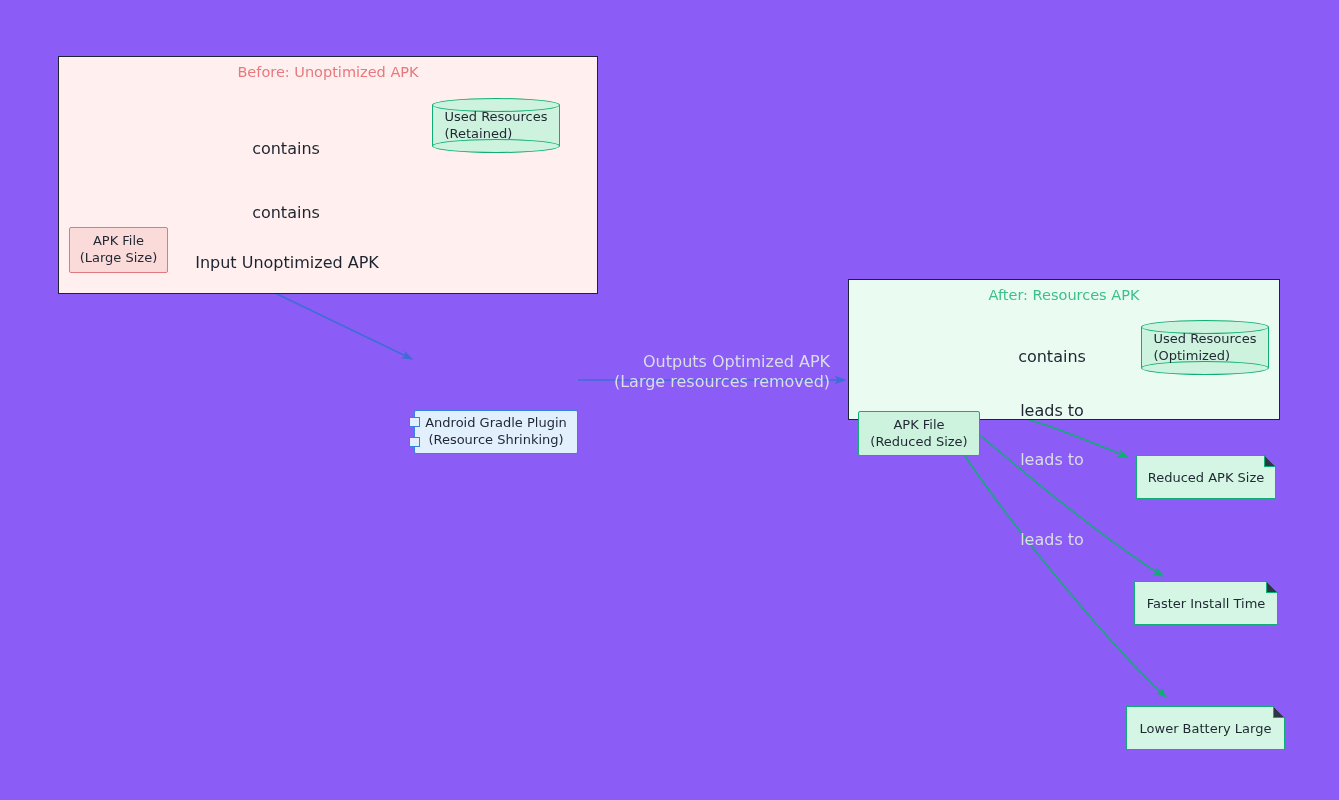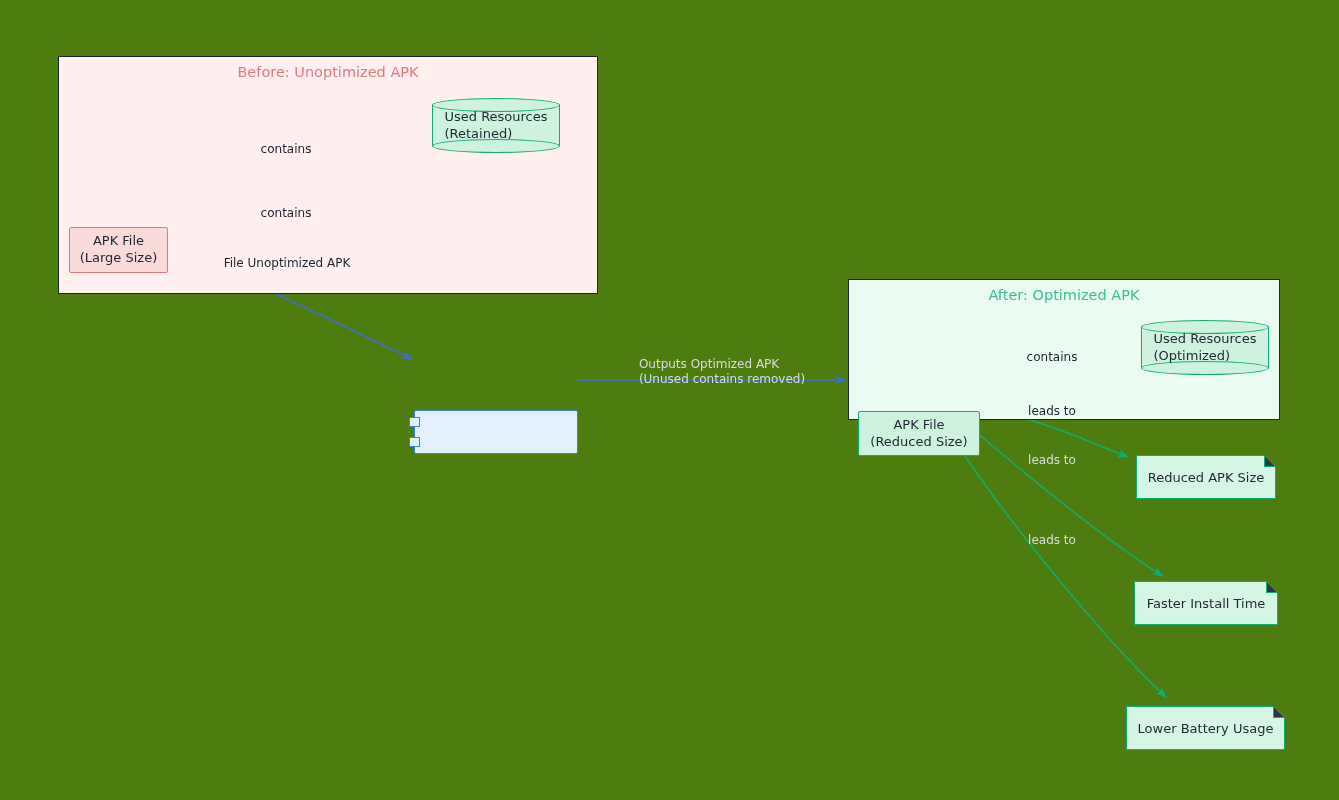--- a/index.html
+++ b/index.html
@@ -4,21 +4,21 @@
 <style>
   html, body {
     margin: 0;
     padding: 0;
     background: #2c3647;
   }
   #stage {
     position: relative;
     width: 1339px;
     height: 800px;
-    background: #4d7c0f;
+    background: #8b5cf6;
     overflow: hidden;
     font-family: "DejaVu Sans", "Liberation Sans", sans-serif;
   }
   #edges {
     position: absolute;
     left: 0; top: 0;
     width: 1339px;
     height: 800px;
     pointer-events: none;
   }
@@ -172,25 +172,25 @@
     justify-content: center;
     text-align: center;
     font-size: 13px;
     color: #1f2733;
     white-space: pre;
   }
 
   
   .edge-label {
     position: absolute;
-    font-size: 12px;
+    font-size: 16px;
     line-height: 1.25;
     color: #1d2430;
     white-space: pre;
-    text-align: left;
+    text-align: right;
     transform: translate(-50%, -50%);
     z-index: 4;
   }
   .edge-label.on-dark { color: #d8dde6; }
 </style>
 </head>
 <body>
 
 <div id="stage">
 
@@ -219,40 +219,42 @@
     <path d="M953,412 C1020,470 1105,540 1163,576" fill="none" stroke="#0fae74" stroke-width="1.5" marker-end="url(#arrow-green)"></path>
 
     <path d="M937,412 C995,510 1110,645 1166,697" fill="none" stroke="#0fae74" stroke-width="1.5" marker-end="url(#arrow-green)"></path>
   </svg>
 
   <div class="subgraph" id="sg-before">
     <div class="subgraph-title">Before: Unoptimized APK</div>
   </div>
 
   <div class="subgraph" id="sg-after">
-    <div class="subgraph-title">After: Optimized APK</div>
+    <div class="subgraph-title">After: Resources APK</div>
   </div>
 
   <div class="node rect red" style="left:69px; top:183px; width:99px; height:46px;">
     <span>APK File
 (Large Size)</span>
   </div>
 
   <div class="cyl green" style="left:432px; top:98px; width:128px; height:55px;">
     <div class="body"></div>
     <div class="cap bot"></div>
     <div class="cap top"></div>
     <div class="label">Used Resources
 (Retained)</div>
   </div>
 
 
   <div class="node rect blue subroutine" style="left:414px; top:366px; width:164px; height:44px;">
     <span class="bar top"></span>
     <span class="bar bottom"></span>
+    <span>Android Gradle Plugin
+(Resource Shrinking)</span>
   </div>
 
   <div class="node rect green" style="left:858px; top:367px; width:122px; height:45px;">
     <span>APK File
 (Reduced Size)</span>
   </div>
 
   <div class="cyl green" style="left:1141px; top:320px; width:128px; height:55px;">
     <div class="body"></div>
     <div class="cap bot"></div>
@@ -269,30 +271,30 @@
 
   <div class="note" style="left:1136px; top:455px; width:140px; height:44px;">
     <div class="shape"></div>
     <div class="fold"></div>
     <div class="label">Reduced APK Size</div>
   </div>
 
   <div class="note" style="left:1126px; top:706px; width:159px; height:44px;">
     <div class="shape"></div>
     <div class="fold"></div>
-    <div class="label">Lower Battery Usage</div>
+    <div class="label">Lower Battery Large</div>
   </div>
 
   <div class="edge-label" style="left:286px; top:149px;">contains</div>
 
   <div class="edge-label" style="left:286px; top:213px;">contains</div>
 
-  <div class="edge-label" style="left:287px; top:263px;">File Unoptimized APK</div>
-
-  <div class="edge-label on-dark" style="left:722px; top:372px;"><span>Outputs Optimized APK</span><br><span>(Unused contains removed)</span></div>
+  <div class="edge-label" style="left:287px; top:263px;">Input Unoptimized APK</div>
+
+  <div class="edge-label on-dark" style="left:722px; top:372px;"><span>Outputs Optimized APK</span><br><span>(Large resources removed)</span></div>
 
   <div class="edge-label" style="left:1052px; top:357px;">contains</div>
 
   <div class="edge-label" style="left:1052px; top:411px;">leads to</div>
 
   <div class="edge-label on-dark" style="left:1052px; top:460px;">leads to</div>
 
   <div class="edge-label on-dark" style="left:1052px; top:540px;">leads to</div>
 
 </div>

